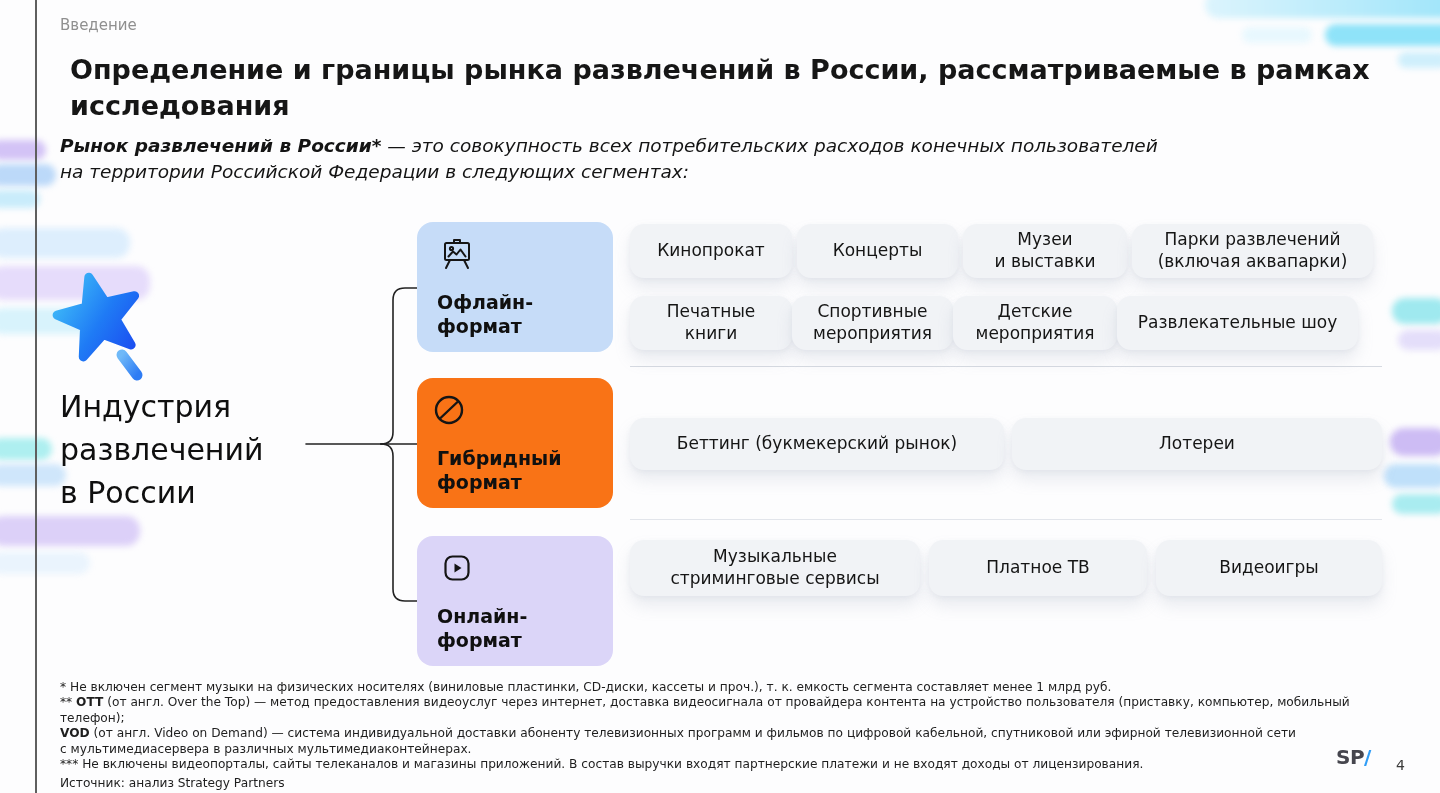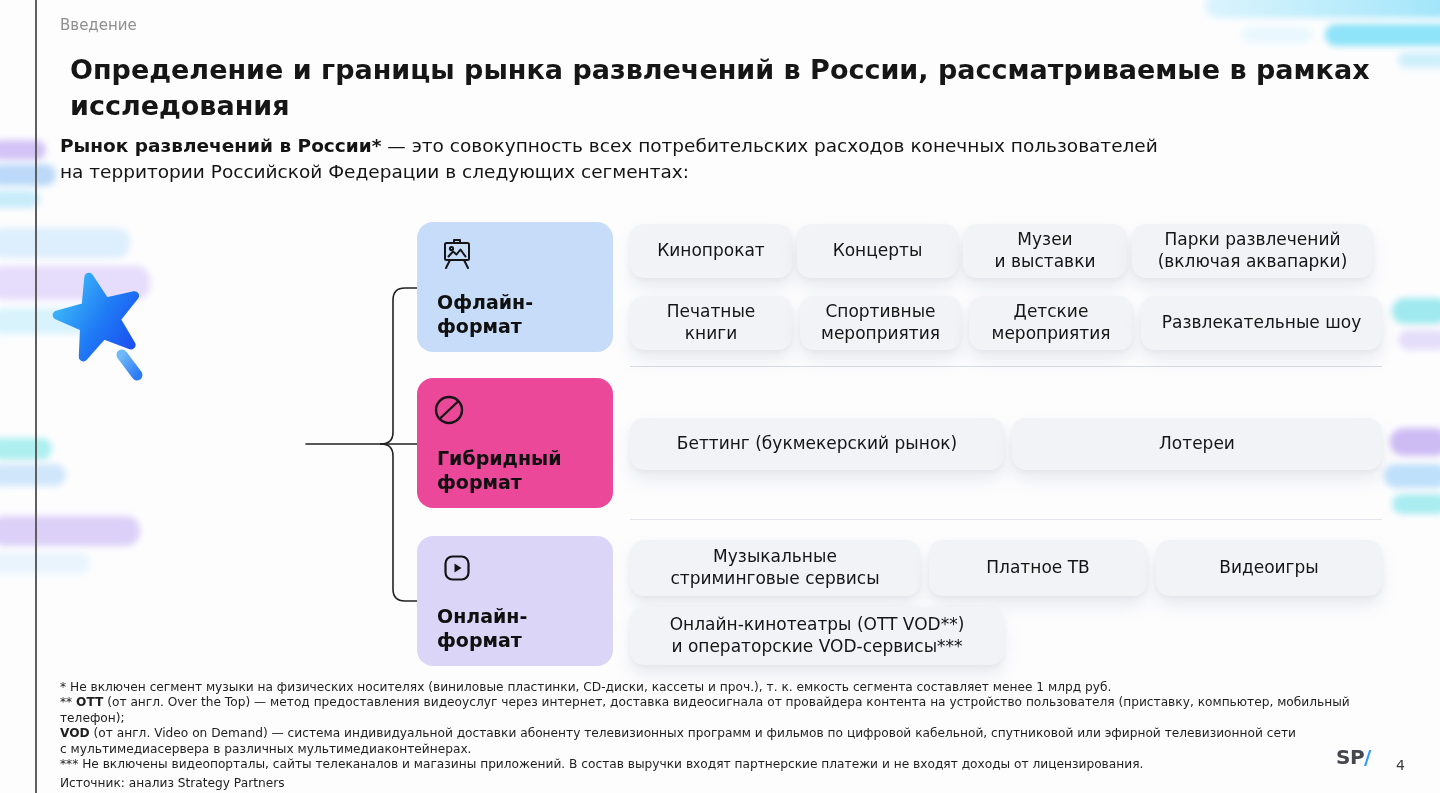--- a/index.html
+++ b/index.html
@@ -8,21 +8,21 @@
     font-family:"DejaVu Sans","Liberation Sans",sans-serif;color:#141414;
   }
   
   .decor{position:absolute;border-radius:14px;filter:blur(3px);pointer-events:none;z-index:0;}
   .left-rule{position:absolute;left:35px;top:0;width:1.5px;height:793px;background:#5f5f5f;z-index:2;}
 
   .kicker{position:absolute;left:60px;top:16px;font-size:15px;color:#8f8f8f;z-index:3;}
   .title{position:absolute;left:60px;top:42px;margin:10px;width:1340px;font-size:27px;font-weight:700;
          line-height:1.32;color:#161616;white-space:pre-line;z-index:3;}
   .intro{position:absolute;left:60px;top:133px;margin:0;width:1310px;font-size:18.5px;line-height:1.42;
-         white-space:pre-line;z-index:3;}
+         white-space:pre-line;z-index:3;font-style:italic;}
   .intro b{font-weight:700;}
 
   .star{position:absolute;left:42px;top:266px;z-index:3;}
   .root-label{position:absolute;left:60px;top:386px;font-size:30px;line-height:1.43;color:#0f0f0f;
               white-space:pre-line;z-index:3;}
 
   .connectors{position:absolute;left:0;top:0;z-index:2;pointer-events:none;}
 
   .format-box{position:absolute;left:417px;width:196px;height:130px;border-radius:16px;
               box-sizing:border-box;padding:12px 20px;z-index:3;}
@@ -93,20 +93,23 @@
         <stop offset="0" stop-color="#6fb9f8"></stop>
         <stop offset="1" stop-color="#2e7cf4"></stop>
       </linearGradient>
     </defs>
     <g transform="rotate(-14 57 52)">
       <path d="M57,10 L66.99,38.25 L96.95,39.02 L73.17,57.25 L81.69,85.98 L57,69 L32.31,85.98 L40.83,57.25 L17.05,39.02 L47.01,38.25 Z" fill="url(#gStar)" stroke="url(#gStar)" stroke-width="9" stroke-linejoin="round"></path>
     </g>
     <line x1="80" y1="89" x2="95" y2="109" stroke="url(#gTail)" stroke-width="11" stroke-linecap="round"></line>
   </svg>
 
+  <div class="root-label">Индустрия
+развлечений
+в России</div>
 
   <svg class="connectors" width="1440" height="793" viewBox="0 0 1440 793">
     <g fill="none" stroke="#222" stroke-width="1.6" stroke-linecap="round">
       <path d="M306,444 H381"></path>
       <path d="M381,444 H417"></path>
       <path d="M381,444 Q393,444 393,432 V300 Q393,288 405,288 H417"></path>
       <path d="M381,444 Q393,444 393,456 V589 Q393,601 405,601 H417"></path>
     </g>
   </svg>
 
@@ -115,21 +118,21 @@
       <path d="M17 9 V6 H23 V9"></path>
       <rect x="8" y="9" width="24" height="17" rx="1.5"></rect>
       <circle cx="14.5" cy="14.5" r="1.6"></circle>
       <path d="M11.5 22.5 L16 17.5 L19.5 20.5 L23.5 15.5 L28.5 22.5"></path>
       <path d="M13 26 L9 34 M27 26 L31 34"></path>
     </svg>
     <div class="box-label">Офлайн-
 формат</div>
   </div>
 
-  <div class="format-box" style="top: 378px; background: #ec4899; padding-left: 12px;">
+  <div class="format-box" style="top: 378px; background: #f97316; padding-left: 12px;">
     <svg class="box-icon" width="40" height="40" viewBox="0 0 40 40" fill="none" stroke="#151515" stroke-width="2.4" stroke-linecap="round">
       <circle cx="20" cy="20" r="13"></circle>
       <line x1="11" y1="28.5" x2="29" y2="11.5"></line>
     </svg>
     <div class="box-label">Гибридный
 формат</div>
   </div>
 
   <div class="format-box" style="top: 536px; background: rgb(219, 213, 248);">
     <svg class="box-icon" width="40" height="40" viewBox="0 0 40 40" fill="none" stroke="#151515" stroke-width="2.2" stroke-linejoin="round">
@@ -141,21 +144,21 @@
   </div>
 
   <div class="pill-row" style="left:630px;top:224px;gap:5px">
     <div class="pill" style="width:162px;height:54px">Кинопрокат</div>
     <div class="pill" style="width:161px;height:54px">Концерты</div>
     <div class="pill" style="width:164px;height:54px">Музеи
 и выставки</div>
     <div class="pill" style="width:241px;height:54px">Парки развлечений
 (включая аквапарки)</div>
   </div>
-  <div class="pill-row" style="left:630px;top:296px;gap:8px">
+  <div class="pill-row" style="left:630px;top:296px;">
     <div class="pill" style="width:162px;height:54px">Печатные
 книги</div>
     <div class="pill" style="width:161px;height:54px">Спортивные
 мероприятия</div>
     <div class="pill" style="width:164px;height:54px">Детские
 мероприятия</div>
     <div class="pill" style="width:241px;height:54px">Развлекательные шоу</div>
   </div>
 
   <div class="divider" style="top:366px"></div>
@@ -167,22 +170,20 @@
 
   <div class="divider faint" style="top:519px"></div>
 
   <div class="pill-row" style="left:630px;top:540px;gap:9px">
     <div class="pill" style="width:290px;height:56px">Музыкальные
 стриминговые сервисы</div>
     <div class="pill" style="width:218px;height:56px">Платное ТВ</div>
     <div class="pill" style="width:226px;height:56px">Видеоигры</div>
   </div>
   <div class="pill-row" style="left:630px;top:607px;gap:8px">
-    <div class="pill" style="width:374px;height:58px">Онлайн-кинотеатры (OTT VOD**)
-и операторские VOD-сервисы***</div>
   </div>
 
   <div class="footnotes">
     <p class="note">* Не включен сегмент музыки на физических носителях (виниловые пластинки, CD-диски, кассеты и проч.), т. к. емкость сегмента составляет менее 1 млрд руб.</p>
     <p class="note"><span>** </span><b>OTT</b><span> (от англ. Over the Top) — метод предоставления видеоуслуг через интернет, доставка видеосигнала от провайдера контента на устройство пользователя (приставку, компьютер, мобильный
 телефон);</span></p>
     <p class="note"><b>VOD</b><span> (от англ. Video on Demand) — система индивидуальной доставки абоненту телевизионных программ и фильмов по цифровой кабельной, спутниковой или эфирной телевизионной сети
 с мультимедиасервера в различных мультимедиаконтейнерах.</span></p>
     <p class="note">*** Не включены видеопорталы, сайты телеканалов и магазины приложений. В состав выручки входят партнерские платежи и не входят доходы от лицензирования.</p>
     <p class="note source">Источник: анализ Strategy Partners</p>

